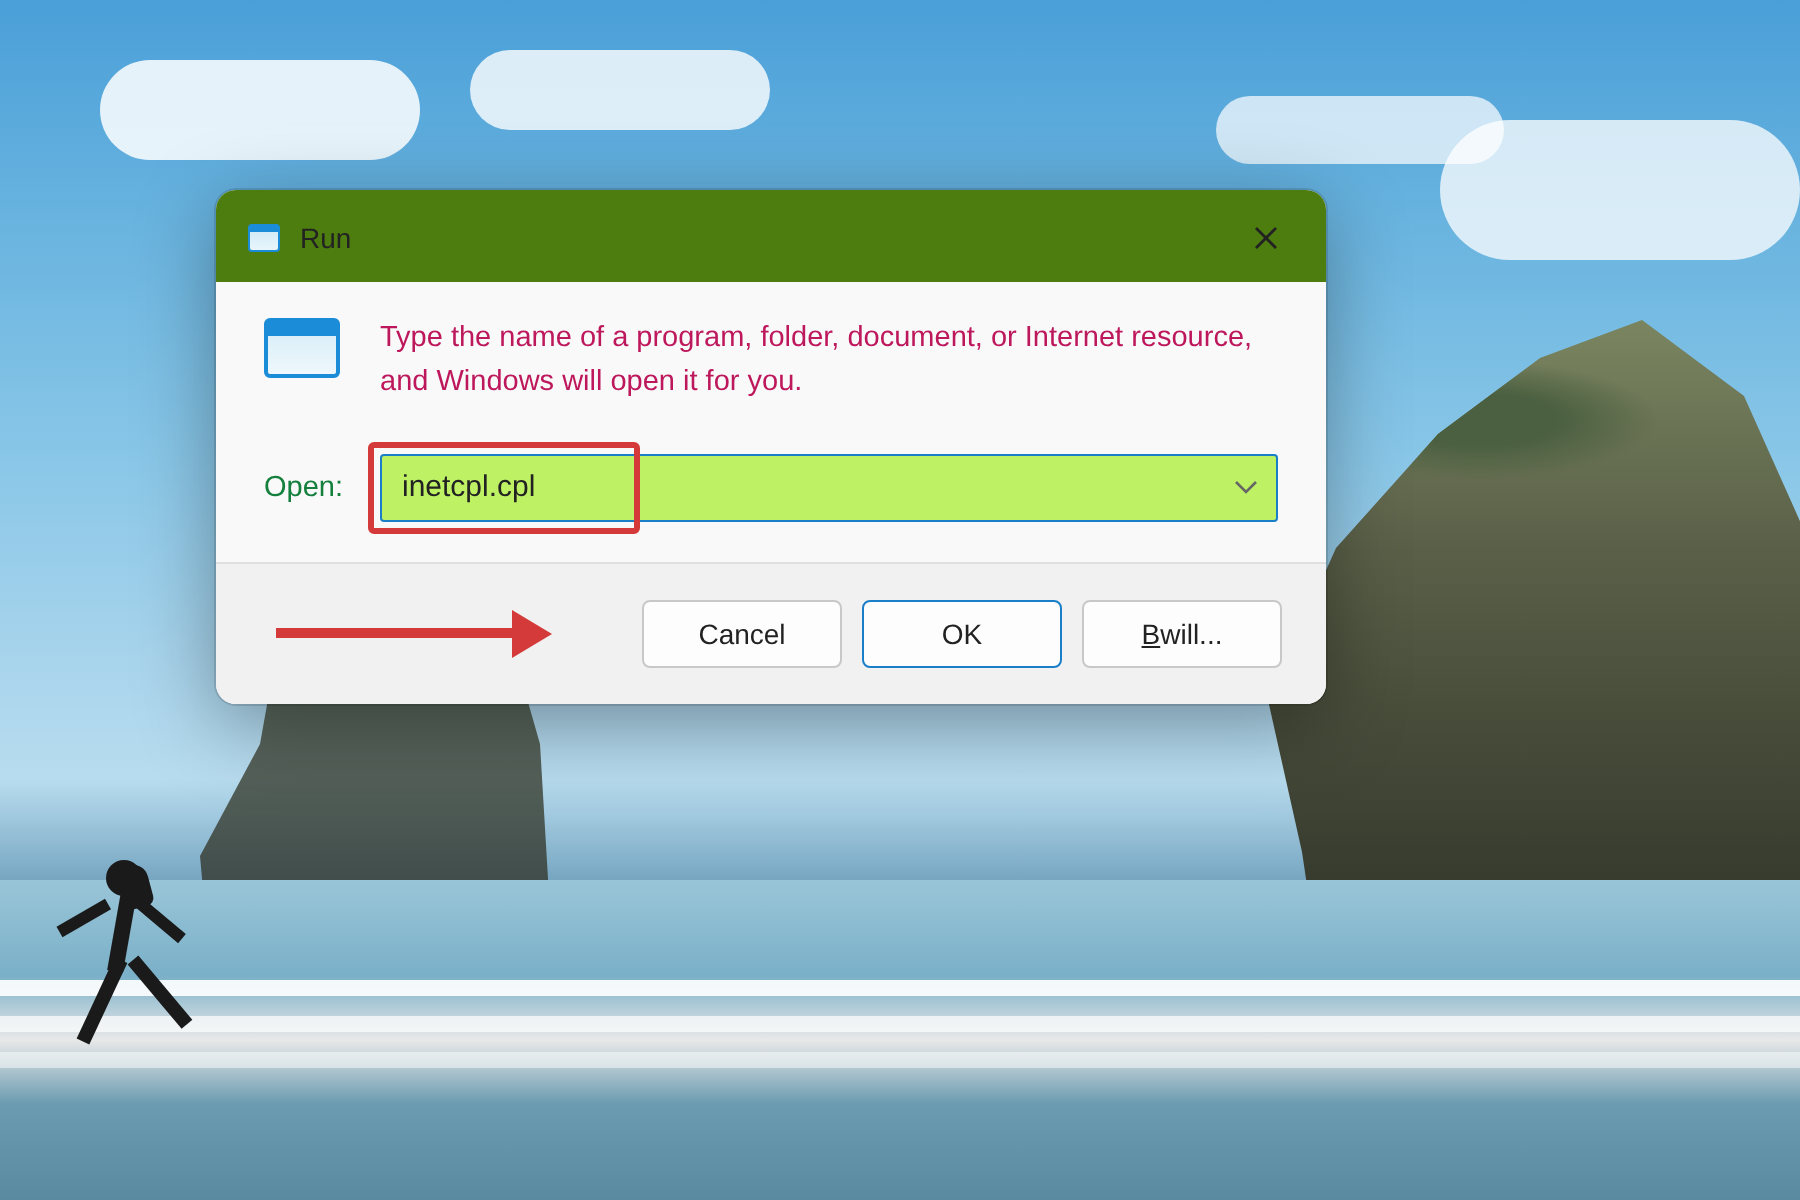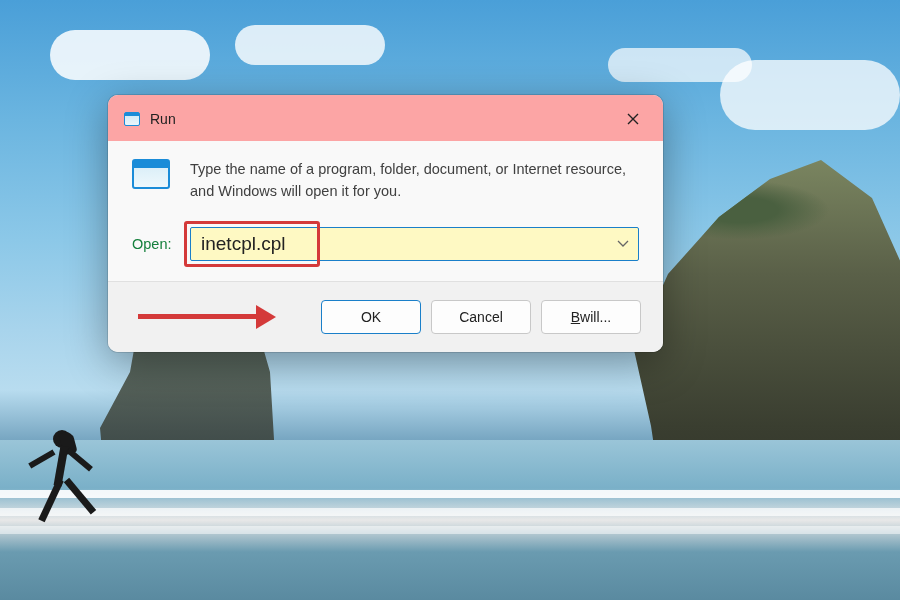--- a/index.html
+++ b/index.html
@@ -62,21 +62,21 @@
       left: 108px;
       width: 555px;
       background: #f9f9f9;
       border-radius: 10px;
       box-shadow: 0 10px 40px rgba(0,0,0,0.35), 0 0 0 1px rgba(0,0,0,0.12);
       overflow: hidden;
     }
     .titlebar {
       display: flex; align-items: center; justify-content: space-between;
       padding: 10px 16px 8px 16px;
-      background: #fca5a5;
+      background: #4d7c0f;
     }
     .title-left { display:flex; align-items:center; gap:10px; }
     .title-text { font-size: 14px; color:#222; }
     .run-icon-small {
       width: 16px; height: 14px; border: 1.5px solid #1a8cd8;
       border-radius: 2px; position: relative; background: linear-gradient(#cde8f5,#e8f5fb);
     }
     .run-icon-small::before { content:""; position:absolute; top:0; left:0; right:0; height:3px; background:#1a8cd8;}
     .close-btn {
       width: 28px; height: 28px; display:flex; align-items:center; justify-content:center;
@@ -84,34 +84,34 @@
     }
     .body {
       padding: 18px 24px 20px 24px;
     }
     .description-row { display:flex; gap:20px; align-items:flex-start; margin-bottom: 24px;}
     .run-icon-large {
       width: 38px; height: 30px; border: 2px solid #1a8cd8; border-radius:3px;
       background: linear-gradient(#d5ecf7,#eef8fc); position:relative; flex-shrink:0;
     }
     .run-icon-large::before { content:""; position:absolute; top:0; left:0; right:0; height:7px; background:#1a8cd8;}
-    .desc-text { font-size: 14.5px; color:#404040; line-height: 1.5; }
+    .desc-text { font-size: 14.5px; color:#be185d; line-height: 1.5; }
     .open-row { display:flex; align-items:center; gap:14px; }
     .open-label { font-size: 14.5px; color:#15803d; min-width:44px; }
     .combo-wrap { position:relative; flex:1; }
     .highlight-box {
       position:absolute; top:-6px; left:-6px; width: 136px; height: 46px;
       border: 3px solid #d43a3a; border-radius:3px; pointer-events:none; z-index:5;
     }
     .combo {
       width: 100%; height: 34px;
       border: 1px solid #1a7fc9;
-      background: #fef9c3;
+      background: #bef264;
       padding: 0 34px 0 10px;
-      font-size: 19px; font-family: inherit;
+      font-size: 15px; font-family: inherit;
       color: #222; outline:none; border-radius:2px;
     }
     .combo-chevron {
       position:absolute; right:10px; top:50%; transform:translateY(-50%);
       color:#666; pointer-events:none; font-size:12px;
     }
     .footer {
       background: #f1f1f1;
       border-top: 1px solid #e0e0e0;
       padding: 18px 22px;
@@ -186,23 +186,23 @@
         </span>
       </div>
     </div>
   </div>
 
   <div class="footer">
     <div class="arrow">
       <div class="arrow-shaft"></div>
         <div class="arrow-head"></div>
     </div>
+    <button class="btn">
+      <span>Cancel</span>
+    </button>
     <button class="btn primary">
       <span>OK</span>
-    </button>
-    <button class="btn">
-      <span>Cancel</span>
     </button>
     <button class="btn">
       <span><span class="u">B</span><span>will...</span></span>
     </button>
   </div>
 </div>
 
 </body></html>

